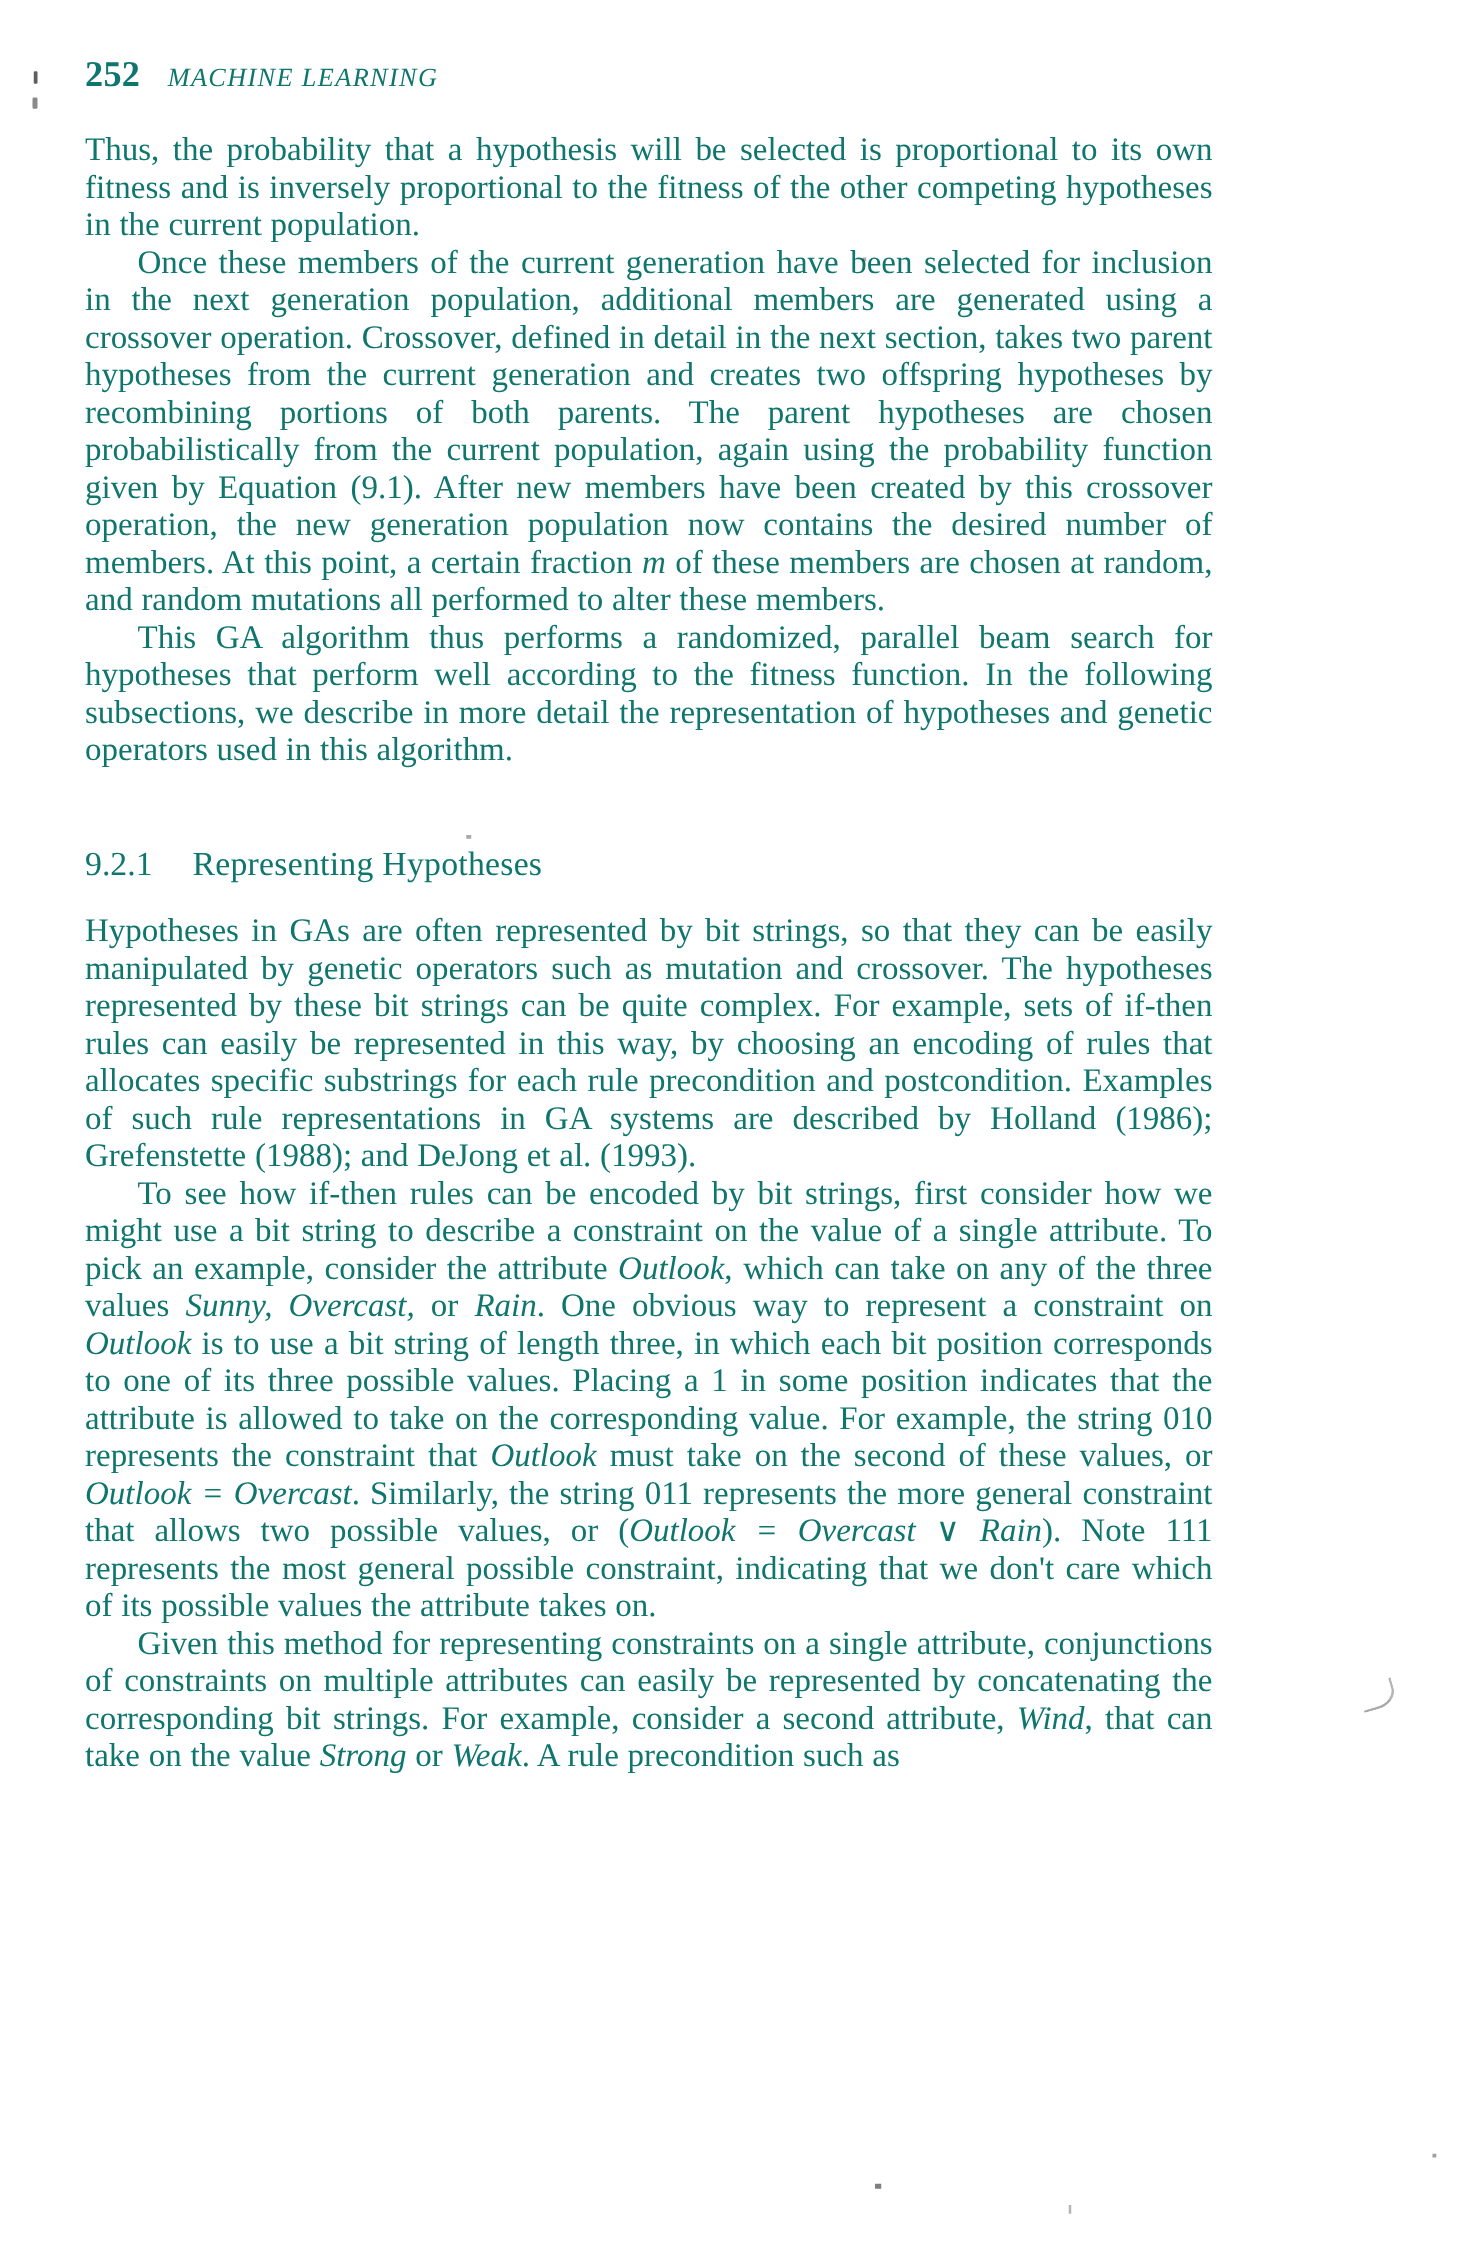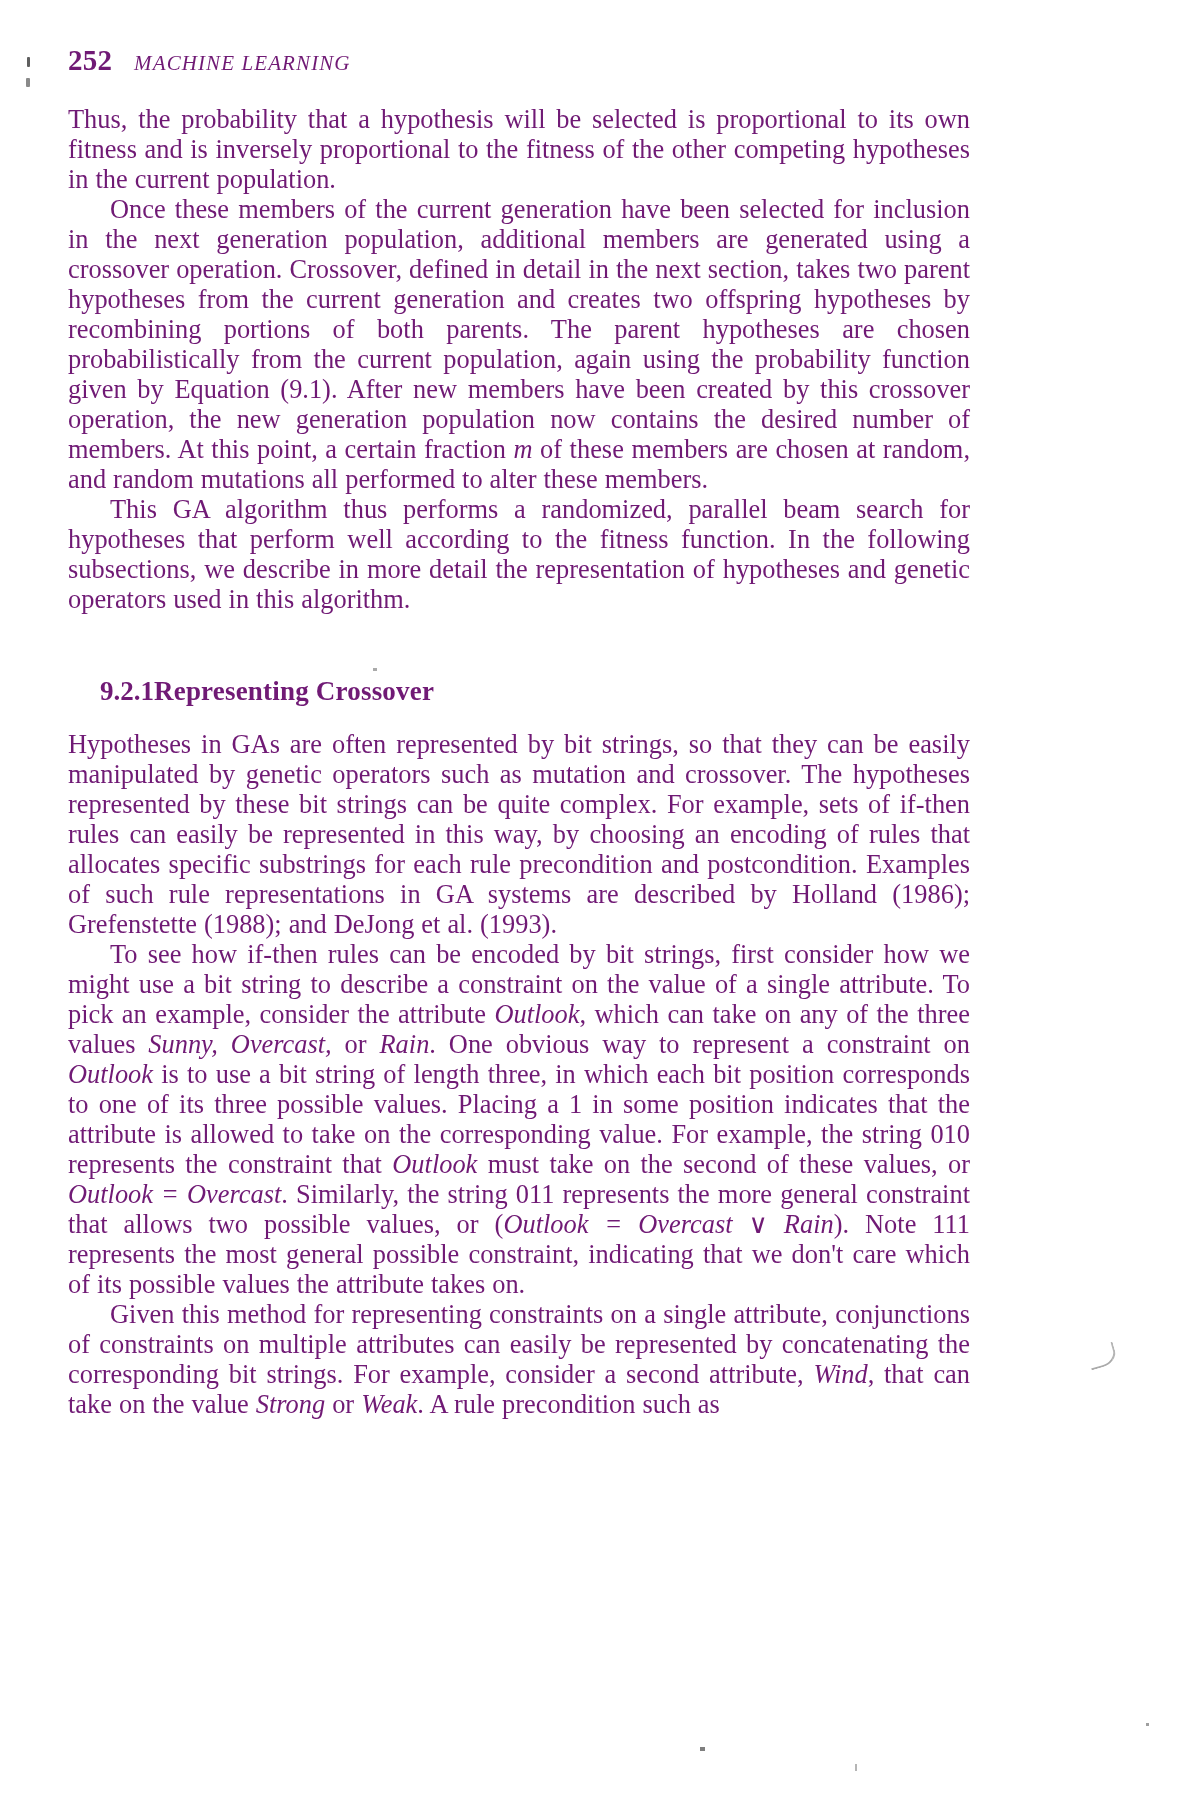--- a/index.html
+++ b/index.html
@@ -9,21 +9,21 @@
     background: #ffffff;
   }
 
   .page {
     position: relative;
     width: 1184px;
     height: 1800px;
     margin: 0 auto;
     background: #ffffff;
     font-family: "Liberation Serif", "DejaVu Serif", serif;
-    color: #701a75;
+    color: #0f766e;
     overflow: hidden;
   }
 
   
   .running-head {
     position: absolute;
     left: 68px;
     top: 44px;
     display: flex;
     align-items: baseline;
@@ -70,23 +70,22 @@
   i, .it {
     font-style: italic;
   }
 
   
   .section-heading {
     margin: 0;
     display: flex;
     align-items: baseline;
     font-size: 27px;
-    font-weight: bold;
+    font-weight: normal;
     white-space: nowrap;
-    text-align: right;
   }
   .section-number {
     min-width: 86px;
   }
   .section-title {
     letter-spacing: 0.2px;
   }
   .gap-before-heading { height: 62px; }
   .gap-after-heading { height: 22px; }
   .gap-before-formula { height: 36px; }
@@ -133,21 +132,21 @@
     <p class="body"><span>Thus, the probability that a hypothesis will be selected is proportional to its own fitness and is inversely proportional to the fitness of the other competing hypotheses in the current population.</span></p>
 
     <p class="body indent"><span>Once these members of the current generation have been selected for inclusion in the next generation population, additional members are generated using a crossover operation. Crossover, defined in detail in the next section, takes two parent hypotheses from the current generation and creates two offspring hypotheses by recombining portions of both parents. The parent hypotheses are chosen probabilistically from the current population, again using the probability function given by Equation (9.1). After new members have been created by this crossover operation, the new generation population now contains the desired number of members. At this point, a certain fraction </span><i>m</i><span> of these members are chosen at random, and random mutations all performed to alter these members.</span></p>
 
     <p class="body indent"><span>This GA algorithm thus performs a randomized, parallel beam search for hypotheses that perform well according to the fitness function. In the following subsections, we describe in more detail the representation of hypotheses and genetic operators used in this algorithm.</span></p>
 
     <div class="gap-before-heading"></div>
 
     <h2 class="section-heading">
       <span class="section-number">9.2.1</span>
-      <span class="section-title">Representing Crossover</span>
+      <span class="section-title">Representing Hypotheses</span>
     </h2>
 
     <div class="gap-after-heading"></div>
 
     <p class="body"><span>Hypotheses in GAs are often represented by bit strings, so that they can be easily manipulated by genetic operators such as mutation and crossover. The hypotheses represented by these bit strings can be quite complex. For example, sets of if-then rules can easily be represented in this way, by choosing an encoding of rules that allocates specific substrings for each rule precondition and postcondition. Examples of such rule representations in GA systems are described by Holland (1986); Grefenstette (1988); and DeJong et al. (1993).</span></p>
 
     <p class="body indent"><span>To see how if-then rules can be encoded by bit strings, first consider how we might use a bit string to describe a constraint on the value of a single attribute. To pick an example, consider the attribute </span><i>Outlook</i><span>, which can take on any of the three values </span><i>Sunny, Overcast,</i><span> or </span><i>Rain</i><span>. One obvious way to represent a constraint on </span><i>Outlook</i><span> is to use a bit string of length three, in which each bit position corresponds to one of its three possible values. Placing a 1 in some position indicates that the attribute is allowed to take on the corresponding value. For example, the string 010 represents the constraint that </span><i>Outlook</i><span> must take on the second of these values, or </span><i>Outlook = Overcast</i><span>. Similarly, the string 011 represents the more general constraint that allows two possible values, or (</span><i>Outlook = Overcast</i><span> ∨ </span><i>Rain</i><span>). Note 111 represents the most general possible constraint, indicating that we don't care which of its possible values the attribute takes on.</span></p>
 
     <p class="body indent"><span>Given this method for representing constraints on a single attribute, conjunctions of constraints on multiple attributes can easily be represented by concatenating the corresponding bit strings. For example, consider a second attribute, </span><i>Wind</i><span>, that can take on the value </span><i>Strong</i><span> or </span><i>Weak</i><span>. A rule precondition such as</span></p>
 

